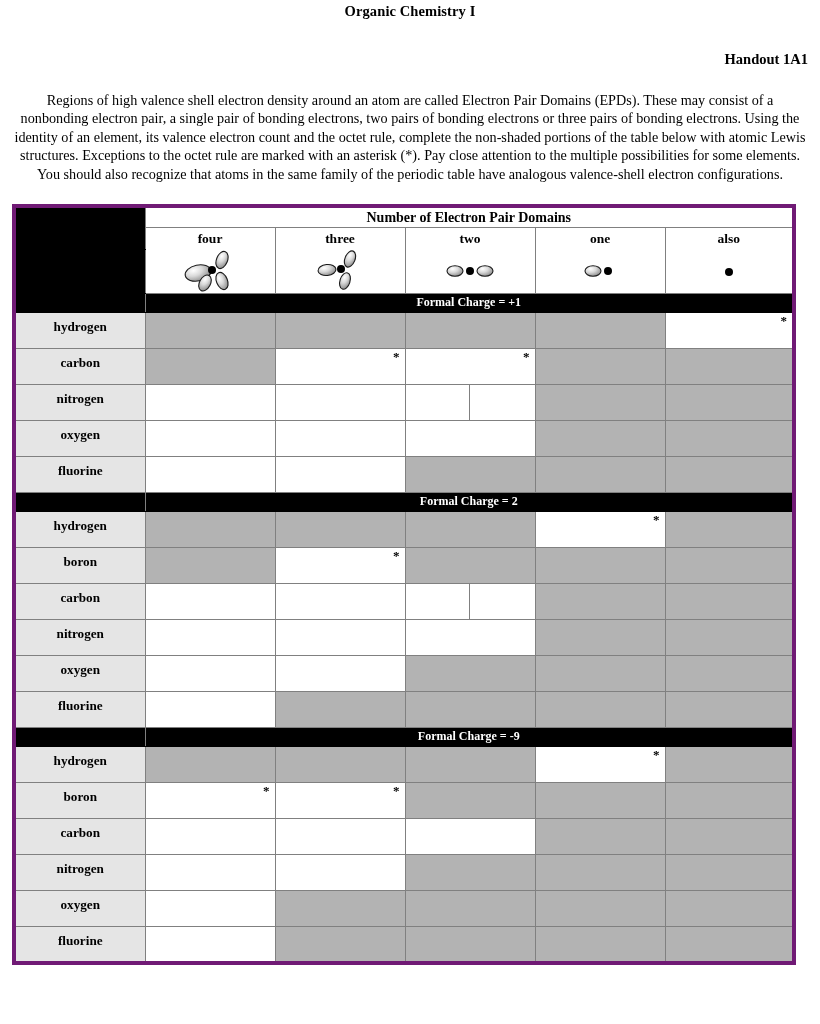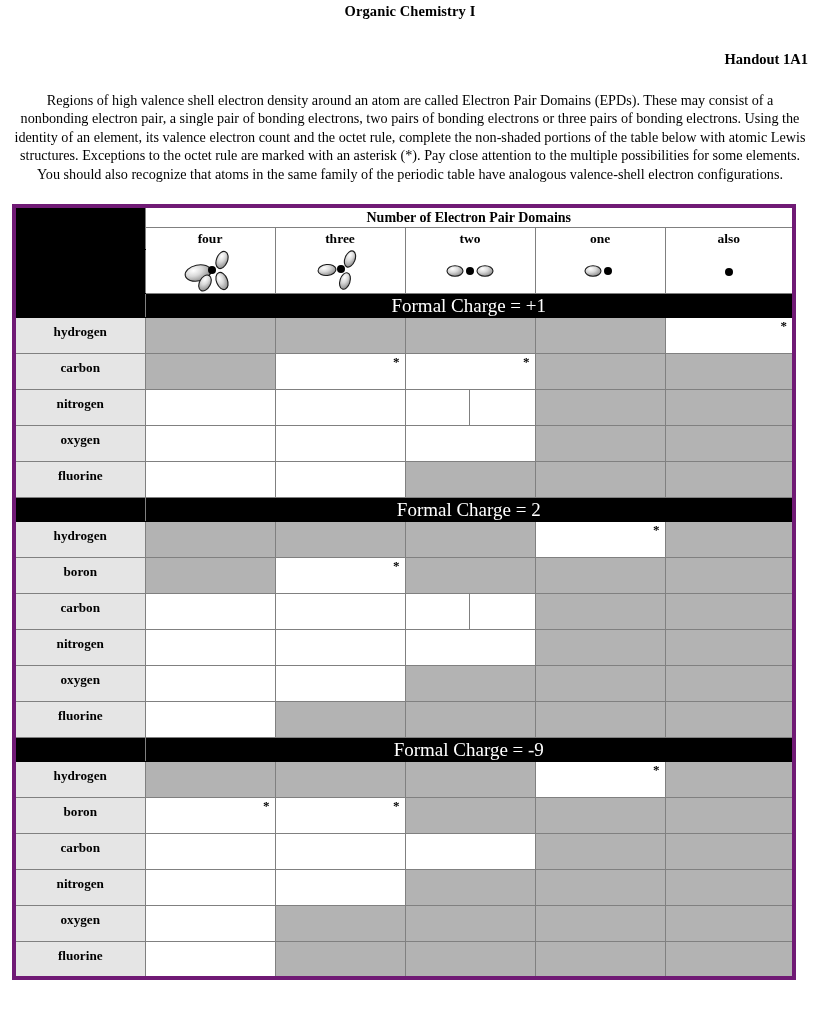--- a/index.html
+++ b/index.html
@@ -109,22 +109,22 @@
     align-items: center;
     justify-content: center;
     height: 42px;
   }
 
   
   td.section-band {
     background: #000000;
     color: #ffffff;
     text-align: center;
-    font-weight: normal;
-    font-size: 19px;
+    font-weight: bold;
+    font-size: 12px;
     height: 19px;
     padding-top: 1px;
     border-color: #000000;
   }
   td.band-corner {
     background: #000000;
     border-color: #000000;
     border-right: 1px solid #808080;
     height: 19px;
   }

